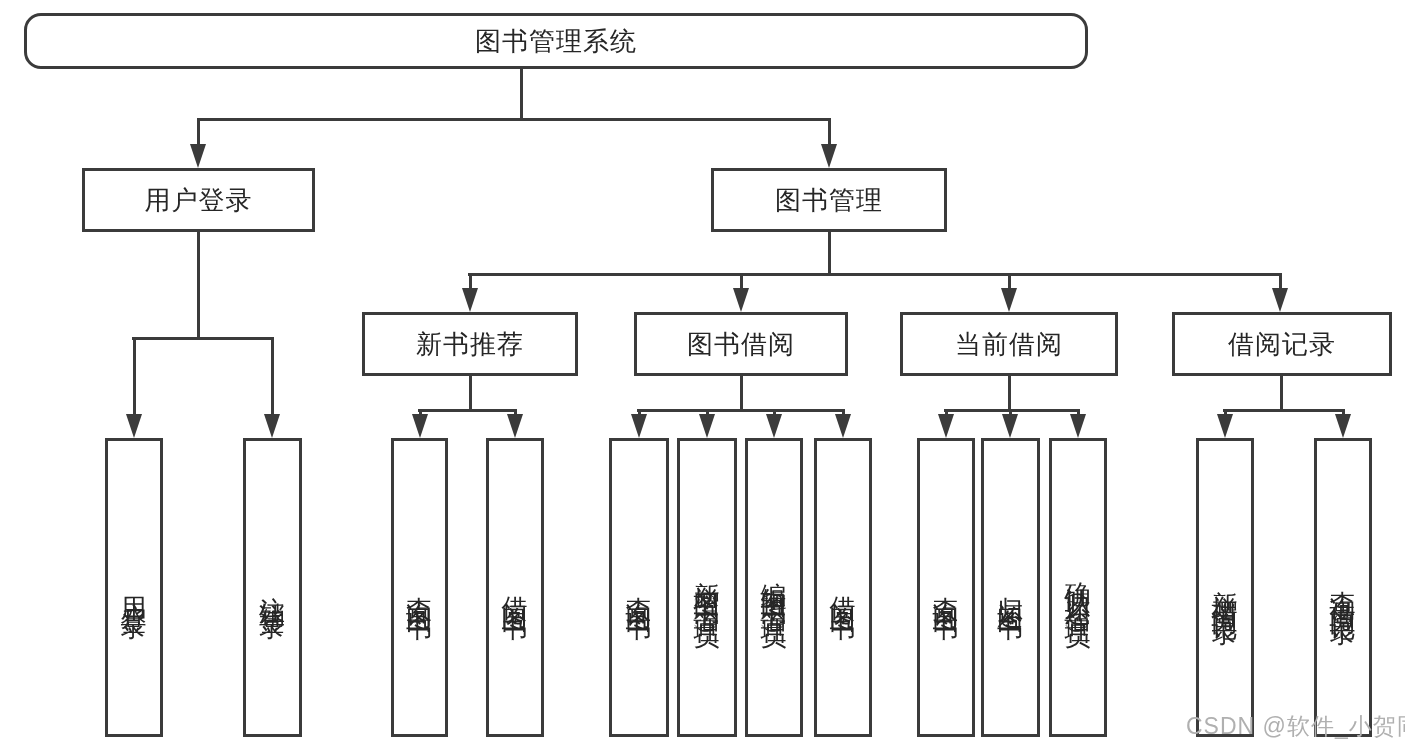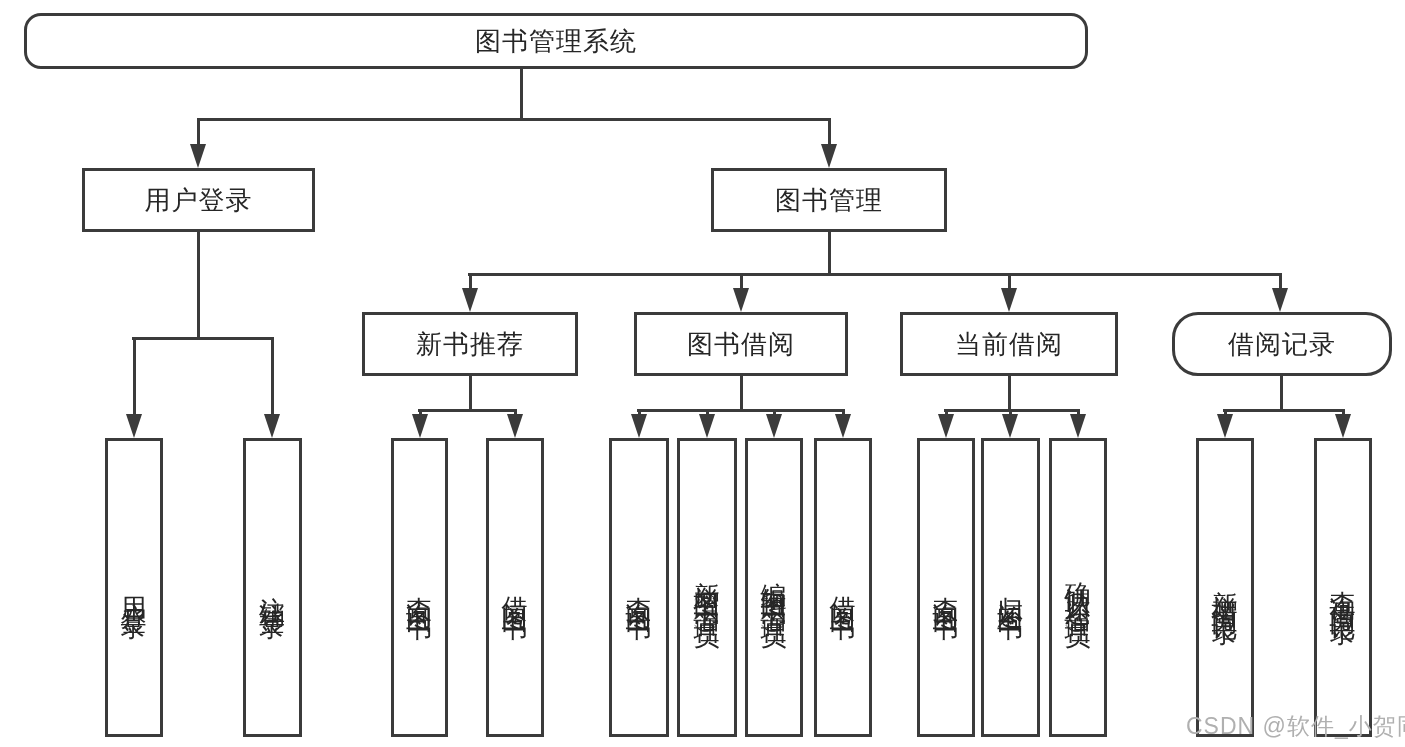--- a/index.html
+++ b/index.html
@@ -82,21 +82,21 @@
 
   <div class="node" style="left:362px;top:312px;width:216px;height:64px;font-family:Liberation Mono, monospace;">
     <span>新书推荐</span>
   </div>
   <div class="node" style="left:634px;top:312px;width:214px;height:64px;">
     <span>图书借阅</span>
   </div>
   <div class="node" style="left:900px;top:312px;width:218px;height:64px;">
     <span>当前借阅</span>
   </div>
-  <div class="node" style="left:1172px;top:312px;width:220px;height:64px;border-radius:26px;">
+  <div class="node" style="left:1172px;top:312px;width:220px;height:64px;">
     <span>借阅记录</span>
   </div>
 
   <div class="vline" style="left:469px;top:376px;height:33px;"></div>
   <div class="hline" style="left:418px;top:409px;width:99px;"></div>
   <div class="vline" style="left:419px;top:409px;height:13px;"></div>
   <div class="arrow" style="left:412px;top:414px;"></div>
   <div class="vline" style="left:514px;top:409px;height:13px;"></div>
   <div class="arrow" style="left:507px;top:414px;"></div>
 

